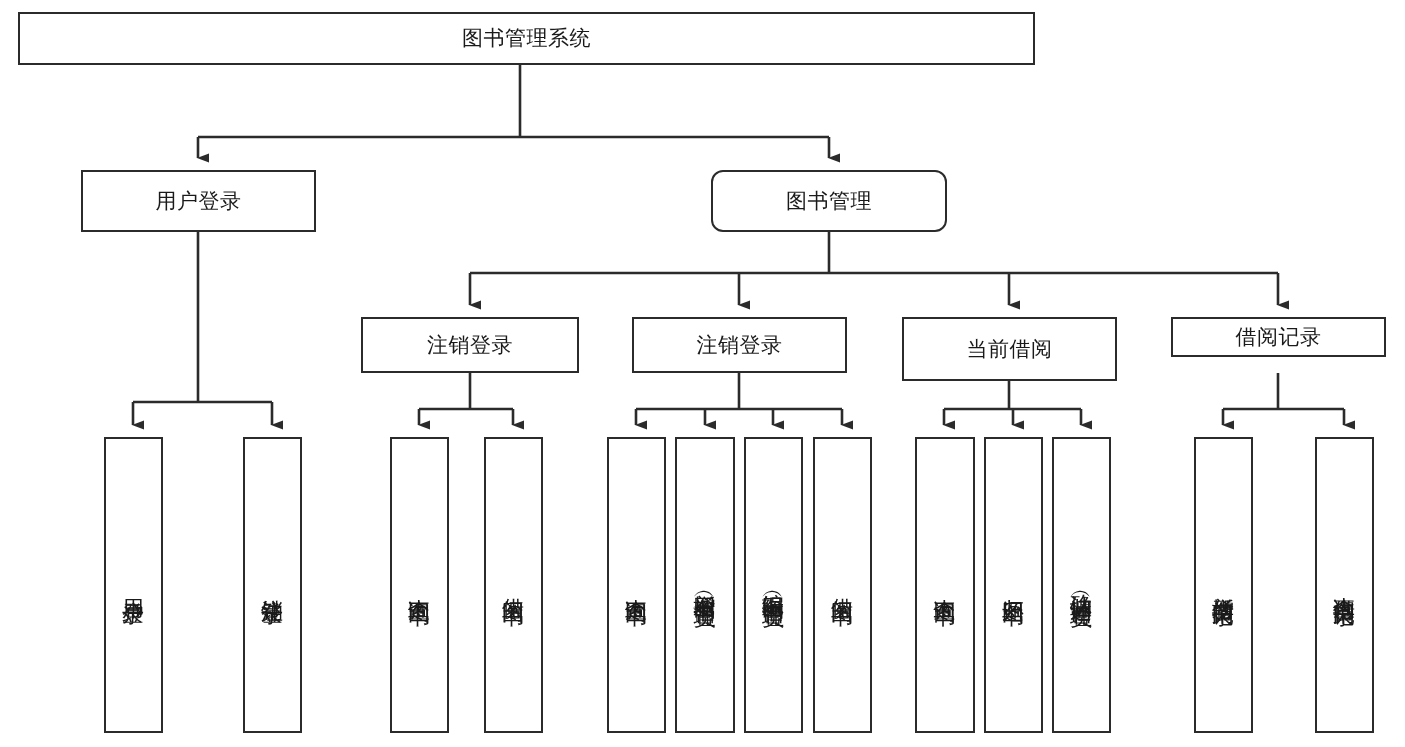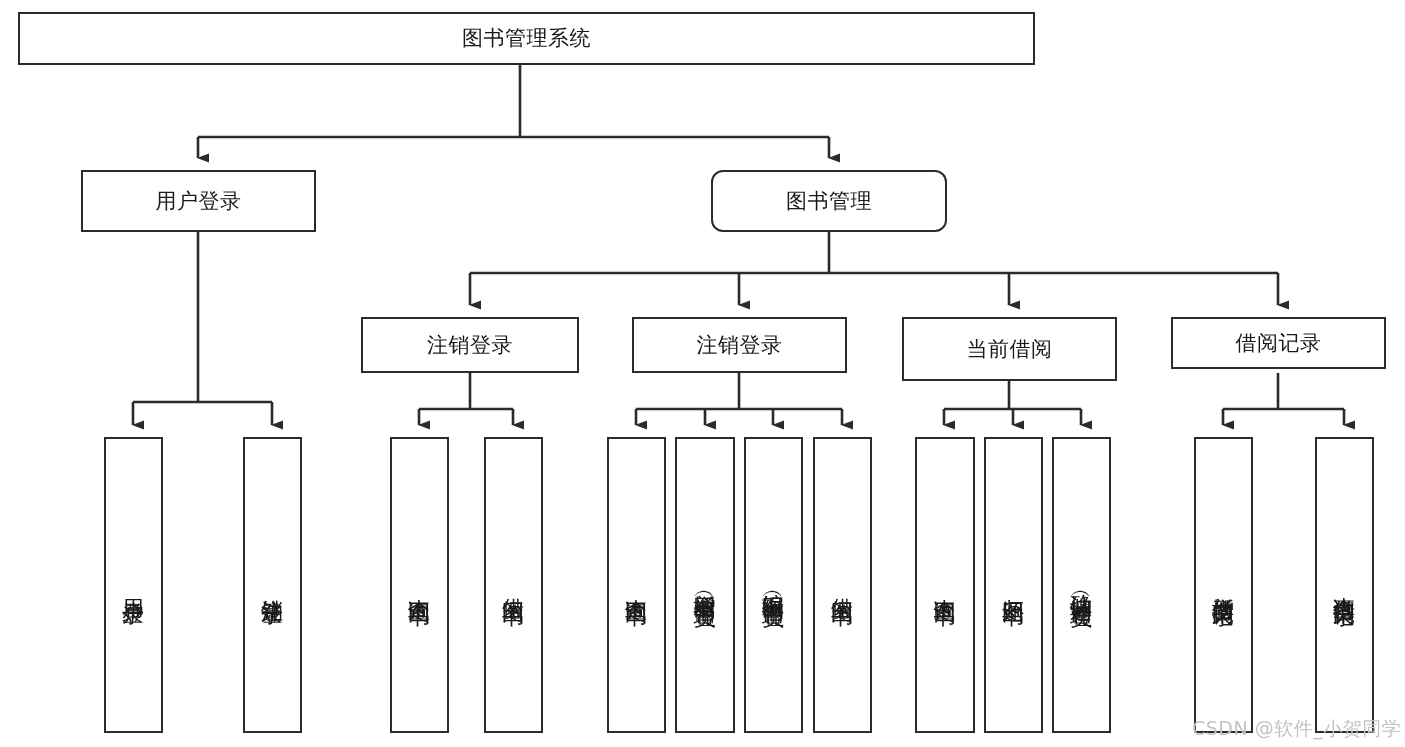--- a/index.html
+++ b/index.html
@@ -122,21 +122,21 @@
       </div>
       <div class="node-box" style="left: 361px; top: 317px; width: 218px; height: 56px;">
         <span class="node-label">注销登录</span>
       </div>
       <div class="node-box" style="left: 632px; top: 317px; width: 215px; height: 56px;">
         <span class="node-label">注销登录</span>
       </div>
       <div class="node-box" style="left: 902px; top: 317px; width: 215px; height: 64px;">
         <span class="node-label">当前借阅</span>
       </div>
-      <div class="node-box" style="left: 1171px; top: 317px; width: 215px; height: 52px;">
+      <div class="node-box" style="left: 1171px; top: 317px; width: 215px; height: 40px;">
         <span class="node-label">借阅记录</span>
       </div>
       <div class="node-box vertical" style="left: 104px; top: 437px; width: 59px; height: 296px;">
         <span class="node-label">用户登录</span>
       </div>
       <div class="node-box vertical" style="left: 243px; top: 437px; width: 59px; height: 296px;">
         <span class="node-label">注销登录</span>
       </div>
       <div class="node-box vertical" style="left: 390px; top: 437px; width: 59px; height: 296px;">
         <span class="node-label">查询图书</span>
@@ -166,15 +166,14 @@
         <span class="node-label">确认归还（管理员）</span>
       </div>
       <div class="node-box vertical" style="left: 1194px; top: 437px; width: 59px; height: 296px;">
         <span class="node-label">新增借阅记录</span>
       </div>
       <div class="node-box vertical" style="left: 1315px; top: 437px; width: 59px; height: 296px;">
         <span class="node-label">查询借阅记录</span>
       </div>
     </div>
 
-  <div class="watermark" style="left: 1192px; top: 716px;">CSDN @软件_小贺同学</div>
 
 </div>
 
 </body></html>

